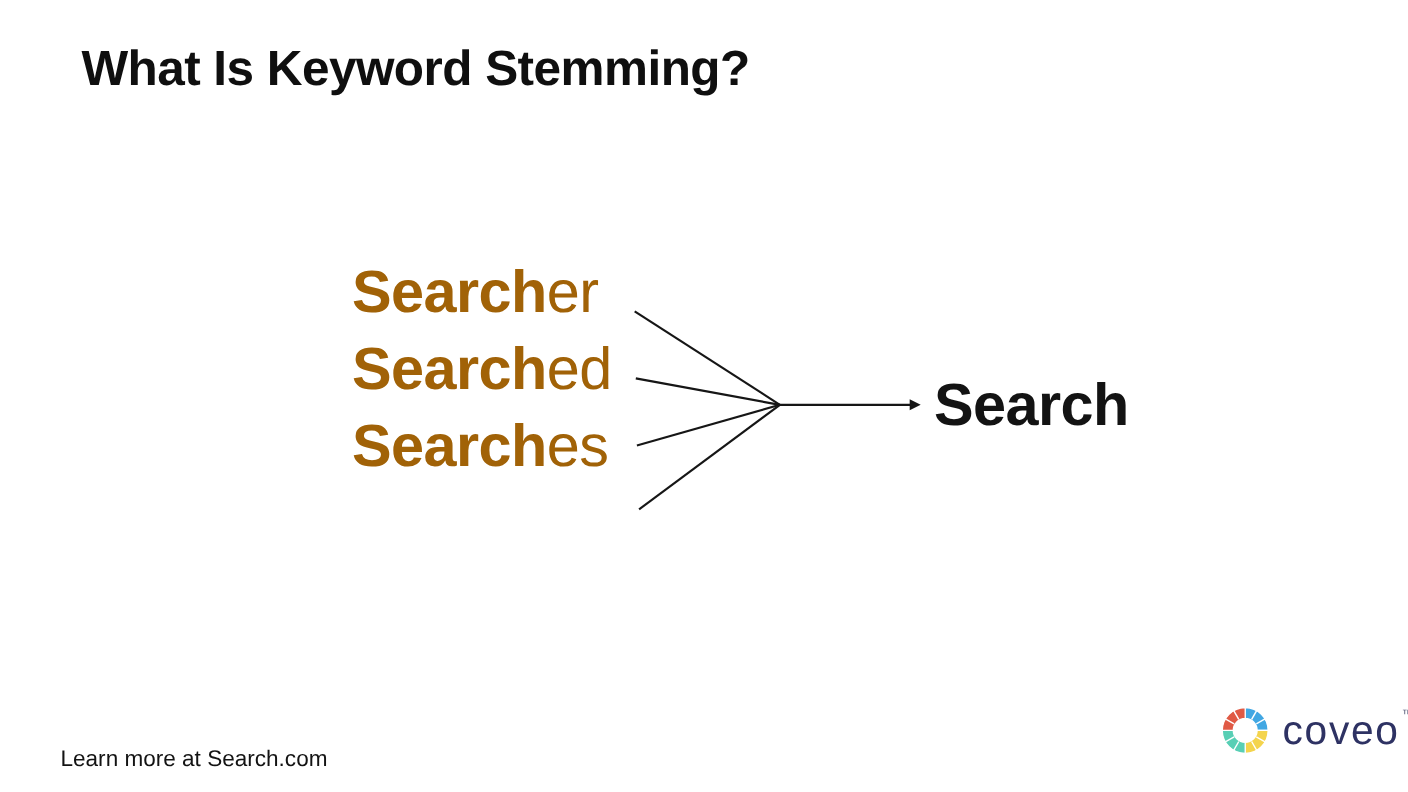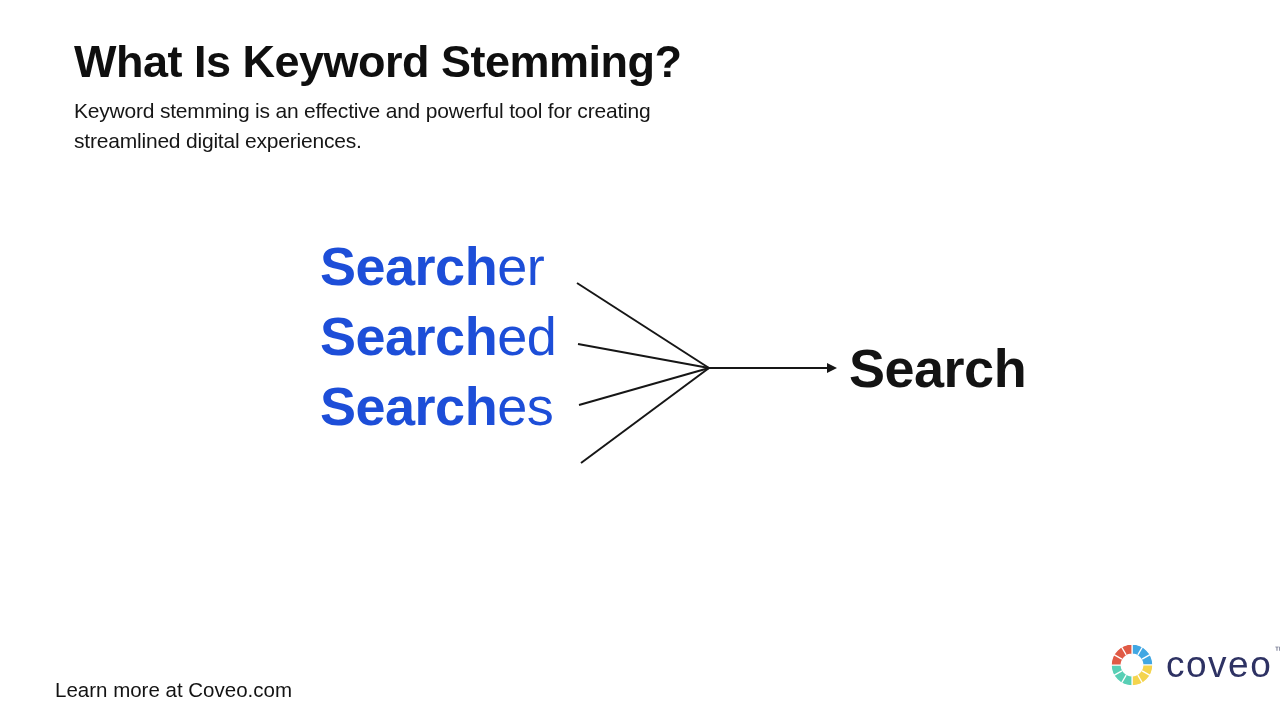--- a/index.html
+++ b/index.html
@@ -34,21 +34,21 @@
 
   .word-list {
     position: absolute;
     left: 289px; top: 231px;
   }
   .word-row {
     height: 70px;
     line-height: 70px;
     font-size: 54px;
     white-space: nowrap;
-    color: #1d4ed8;
+    color: #a16207;
   }
   .word-row .stem { font-weight: 700; letter-spacing: -0.5px; }
   .word-row .suffix { font-weight: 400; letter-spacing: -0.5px; }
 
   .lines-svg {
     position: absolute;
     left: 540px; top: 272px;
     width: 280px; height: 200px;
   }
 
@@ -97,42 +97,41 @@
     top: -10px;
     left: 2px;
   }
 </style>
 </head>
 <body>
 
 <div class="slide">
 
   <h1 class="title">What Is Keyword Stemming?</h1>
-  <p class="subtitle">Keyword stemming is an effective and powerful tool for creating streamlined digital experiences.</p>
 
   <div class="word-list">
     <div class="word-row"><span class="stem">Search</span><span class="suffix">er</span></div>
     <div class="word-row"><span class="stem">Search</span><span class="suffix">ed</span></div>
     <div class="word-row"><span class="stem">Search</span><span class="suffix">es</span></div>
   </div>
 
   <svg class="lines-svg" viewBox="0 0 280 200">
     <g stroke="#161616" stroke-width="2" fill="none">
       <line x1="6" y1="11" x2="138" y2="96"></line>
       <line x1="7" y1="72" x2="138" y2="96"></line>
       <line x1="8" y1="133" x2="138" y2="96"></line>
       <line x1="10" y1="191" x2="138" y2="96"></line>
       <line x1="138" y1="96" x2="257" y2="96"></line>
     </g>
     <polygon points="256,91 266,96 256,101" fill="#161616"></polygon>
   </svg>
 
   <div class="result-word">Search</div>
 
-  <div class="footer-link">Learn more at Coveo.com</div>
+  <div class="footer-link">Learn more at Search.com</div>
 
   <div class="logo">
     <svg class="logo-mark" viewBox="0 0 60 60">
 
       <g>
         <path d="M30,5 A25,25 0 0 1 55,30 L43,30 A13,13 0 0 0 30,17 Z" stroke="#ffffff" stroke-width="1.4" fill="#41a7e3"></path>
         <g stroke="#ffffff" stroke-width="1.6">
           <line x1="37" y1="17.9" x2="42.5" y2="8.35"></line>
           <line x1="42.1" y1="23" x2="51.65" y2="17.5"></line>
         </g>

